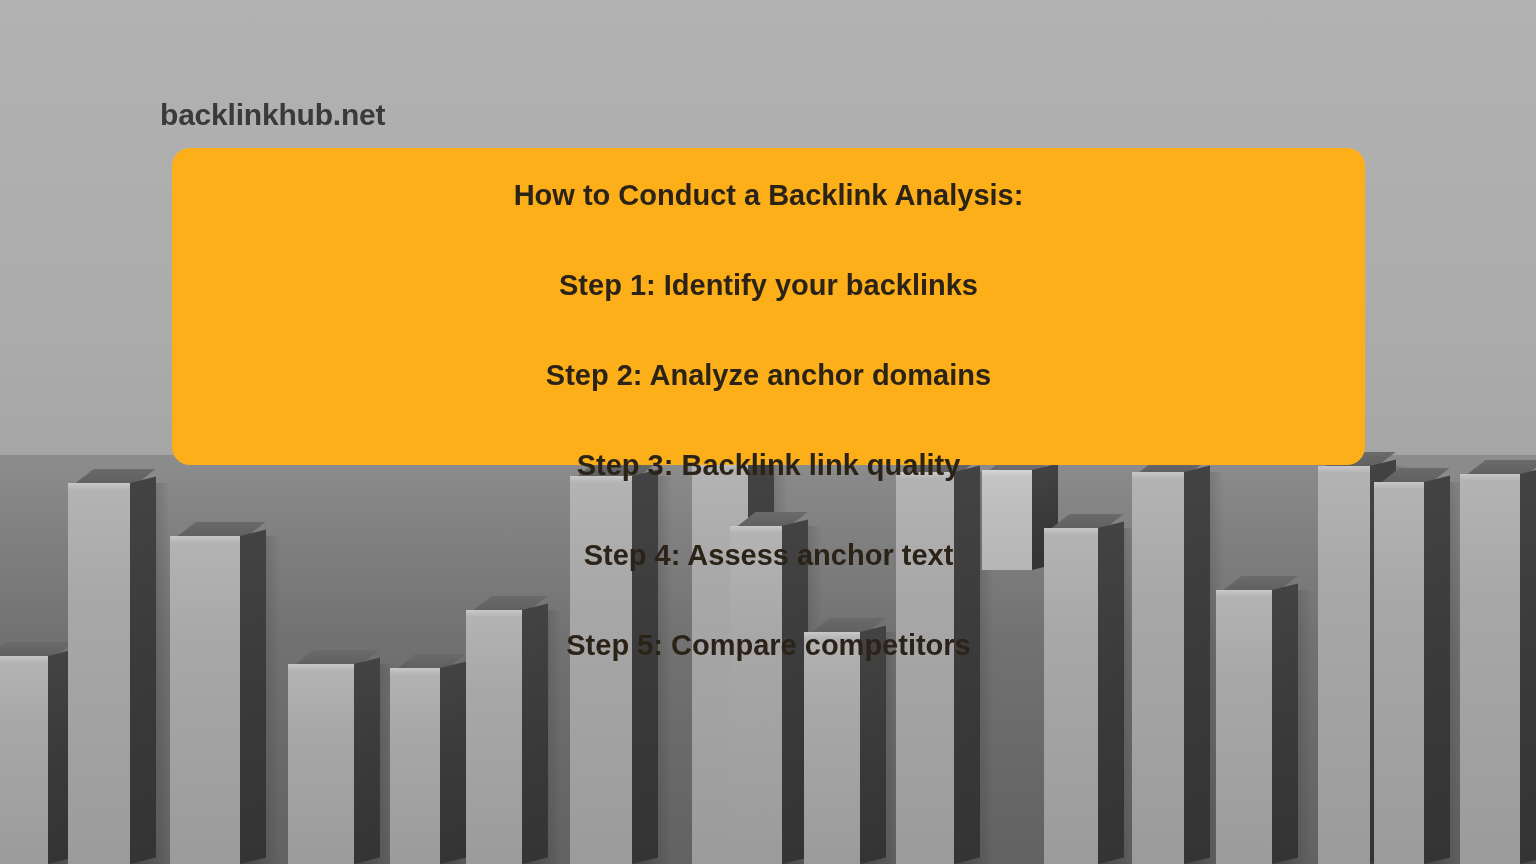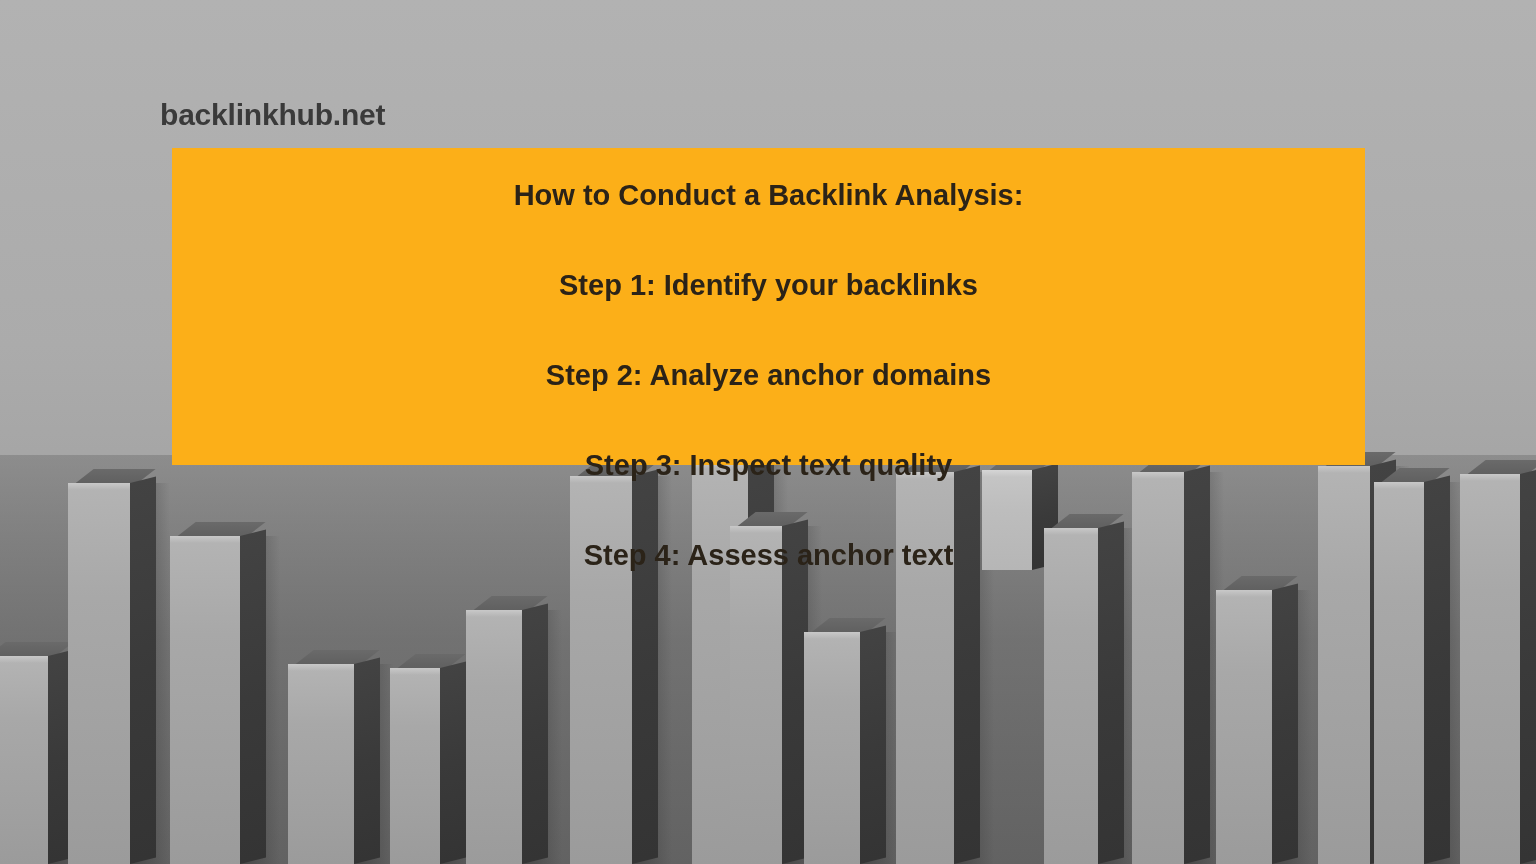--- a/index.html
+++ b/index.html
@@ -110,20 +110,21 @@
   #card {
     position: absolute;
     left: 172px;
     top: 148px;
     width: 1193px;
     height: 317px;
     background: #fcaf18;
     box-sizing: border-box;
     padding-top: 18px;
     text-align: center;
+    border-radius: 18px;
   }
   #card-title {
     font-size: 29px;
     font-weight: bold;
     color: #2b2318;
     line-height: 1.45;
     margin: 0;
     padding-top: 8px;
   }
   .step-list {
@@ -294,18 +295,19 @@
       </div>
   </div>
 
   <div id="logo">backlinkhub.net</div>
 
   <div id="card">
     <h1 id="card-title">How to Conduct a Backlink Analysis:</h1>
     <ul class="step-list">
       <li class="step-line">Step 1: Identify your backlinks</li>
       <li class="step-line">Step 2: Analyze anchor domains</li>
-      <li class="step-line">Step 3: Inspect text quality</li>
+      <li class="step-line">Step 3: Backlink link quality</li>
       <li class="step-line">Step 4: Assess anchor text</li>
+      <li class="step-line">Step 5: Compare competitors</li>
     </ul>
   </div>
 
 </div>
 
 </body></html>

